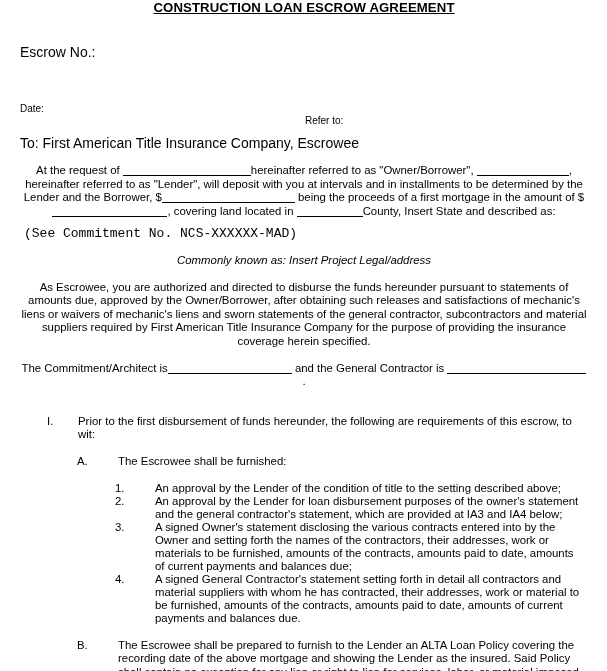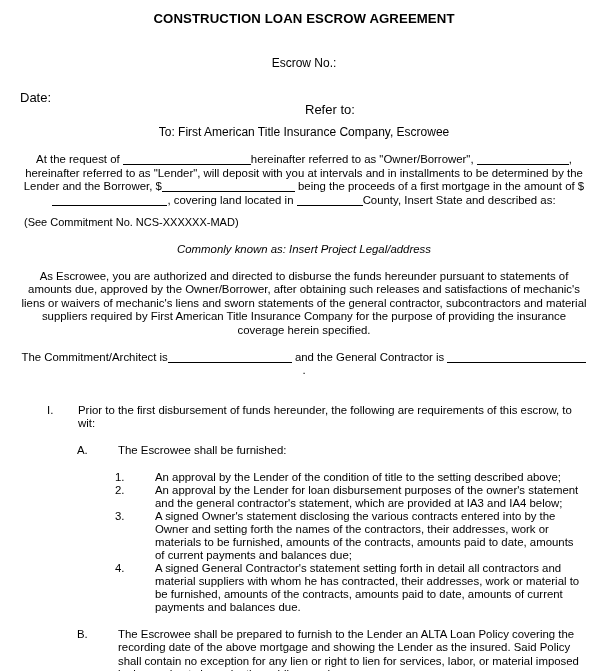--- a/index.html
+++ b/index.html
@@ -21,46 +21,47 @@
     height: 671px;
     background: #ffffff;
     box-sizing: border-box;
     padding: 0 19px 0 20px;
   }
   .doc-title {
     text-align: center;
     font-weight: bold;
     font-size: 13.2px;
     letter-spacing: 0.1px;
-    padding-top: 11px;
+    padding-top: 0;
     line-height: 1.2;
+    text-decoration: underline;
   }
   .spacer-lg { height: 30px; }
   .spacer-md { height: 21px; }
   .spacer-sm { height: 13px; }
   .spacer-xs { height: 9px; }
 
   .line {
-    font-size: 12px;
+    font-size: 14px;
     line-height: 13.6px;
     white-space: nowrap;
+  }
+  .para {
+    font-size: 11.4px;
+    line-height: 13.6px;
     text-align: center;
   }
-  .para {
-    font-size: 11.4px;
-    line-height: 13.6px;
-    text-align: center;
-  }
   .para.italic { font-style: italic; }
 
   .field-row {
     position: relative;
-    font-size: 13px;
+    font-size: 10px;
     line-height: 13.6px;
     height: 14px;
+    margin-top: 22px;
   }
   .field-row .refer {
     position: absolute;
     left: 285px;
     top: 12px;
   }
 
   .blank {
     display: inline-block;
     border-bottom: 1px solid #000;
@@ -70,23 +71,24 @@
   .b-w1 { width: 128px; }
   .b-w2 { width: 92px; }
   .b-w3 { width: 133px; }
   .b-w4 { width: 70px; }
   .b-w5 { width: 45px; }
   .b-w6 { width: 66px; }
   .b-w7 { width: 124px; }
   .b-w8 { width: 139px; }
 
   .commit {
-    font-size: 11px;
+    font-size: 13px;
     line-height: 13.6px;
     padding-left: 4px;
+    font-family: Liberation Mono, monospace;
   }
 
   
   .lvl1 {
     position: relative;
     padding-left: 58px;
     font-size: 11.4px;
     line-height: 13.6px;
   }
   .lvl1 > .marker {

